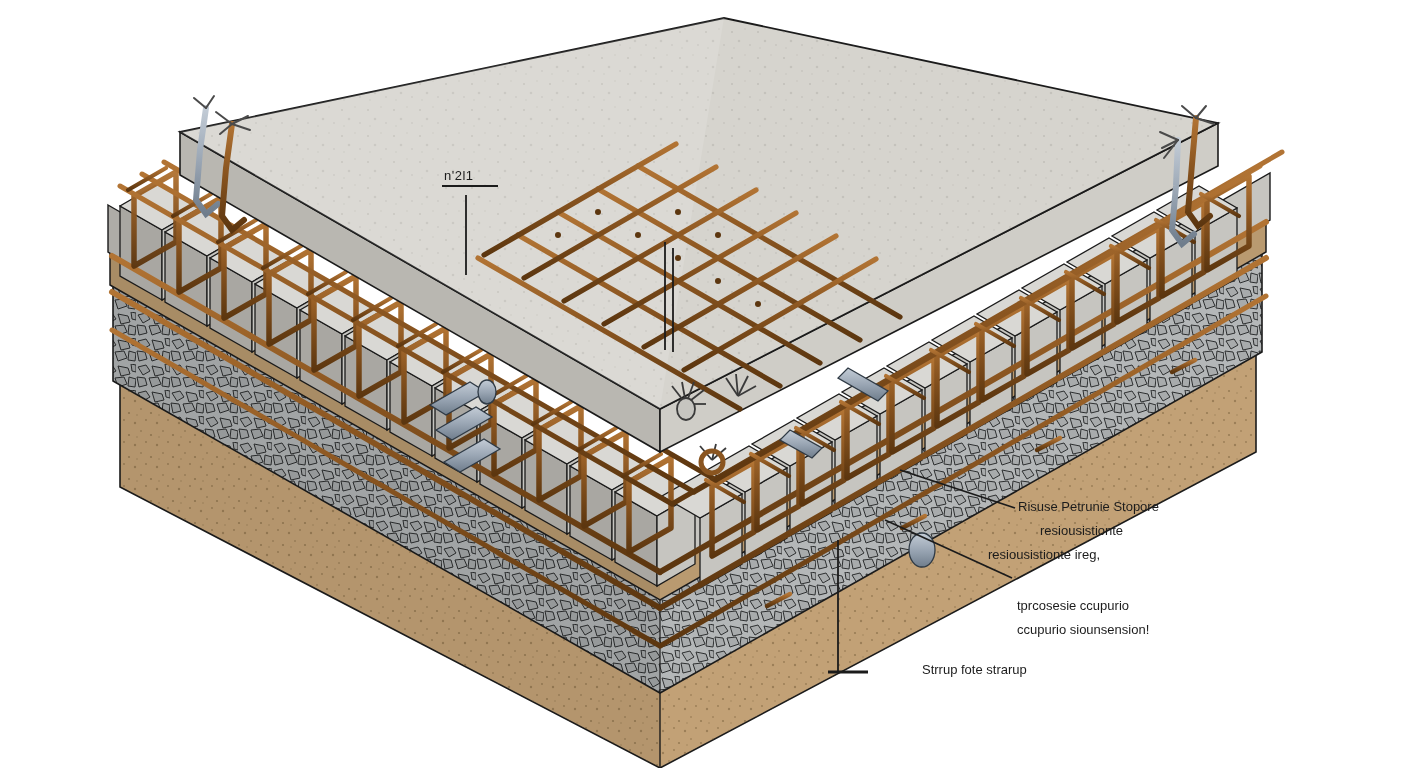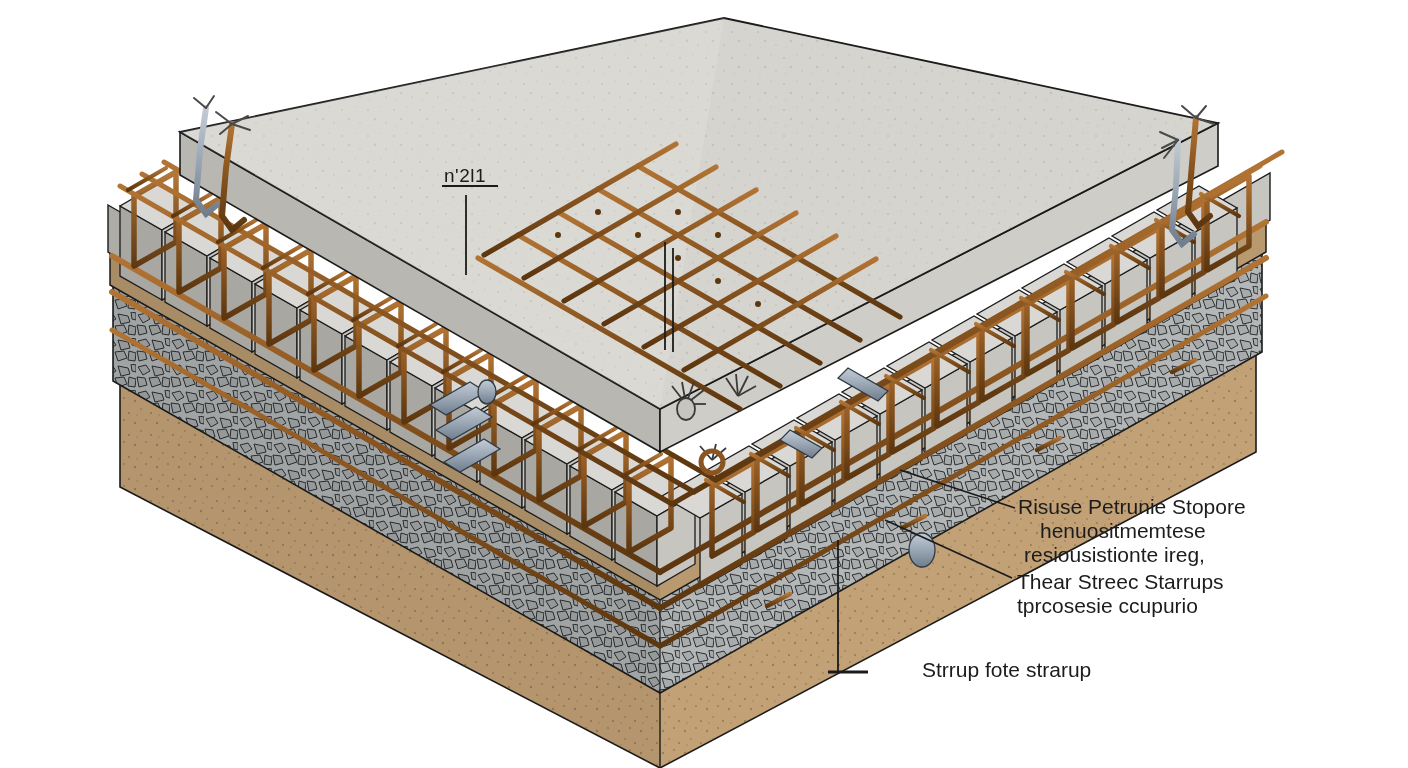--- a/index.html
+++ b/index.html
@@ -3,22 +3,22 @@
 <meta charset="utf-8">
 <style>
   html,body{margin:0;padding:0;background:#ffffff;}
   body{width:1408px;height:768px;overflow:hidden;
        font-family:"Liberation Sans",sans-serif;}
   #stage{position:relative;width:1408px;height:768px;background:#fff;}
   svg.scene{position:absolute;left:0;top:0;width:1408px;height:768px;}
 
   .lbl{position:absolute;color:#1c1c1c;font-family:"Liberation Sans",sans-serif;
        font-size:20px;line-height:25px;white-space:pre;}
-  .lbl-top{font-size:19px;letter-spacing:.5px;}
-  .lbl-sm{font-size:21px;line-height:24px;}
+  .lbl-top{font-size:13px;letter-spacing:.5px;}
+  .lbl-sm{font-size:13px;line-height:24px;}
 </style>
 </head>
 <body>
 
 <div id="stage">
 
 <svg class="scene" viewBox="0 0 1408 768">
   <defs>
 
     <pattern id="pSpeck" width="26" height="26" patternUnits="userSpaceOnUse">
@@ -430,21 +430,21 @@
     <line x1="885" y1="520" x2="1012" y2="578"></line>
 
     <line x1="838" y1="540" x2="838" y2="672"></line>
     <line x1="828" y1="672" x2="868" y2="672" stroke-width="3"></line>
   </g>
 </svg>
 
 <div class="lbl lbl-top" style="left:444px; top:163px;">n'2l1</div>
 
 <div class="lbl lbl-sm" style="left:1018px; top:495px;">Risuse Petrunie Stopore</div>
-<div class="lbl lbl-sm" style="left:1040px; top:519px;">henuositmemtese</div>
-<div class="lbl lbl-sm" style="left:1024px; top:543px;">resiousistionte ireg,</div>
-
-<div class="lbl lbl-sm" style="left:1017px; top:570px;">Thear Streec Starrups</div>
+<div class="lbl lbl-sm" style="left:1040px; top:519px;">resiousistionte</div>
+<div class="lbl lbl-sm" style="left:988px; top:543px;">resiousistionte ireg,</div>
+
 <div class="lbl lbl-sm" style="left:1017px; top:594px;">tprcosesie ccupurio</div>
+<div class="lbl lbl-sm" style="left:1017px; top:618px;">ccupurio siounsension!</div>
 
 <div class="lbl lbl-sm" style="left:878px; top:658px;margin-left:44px;">Strrup fote strarup</div>
 
 </div>
 
 </body></html>

